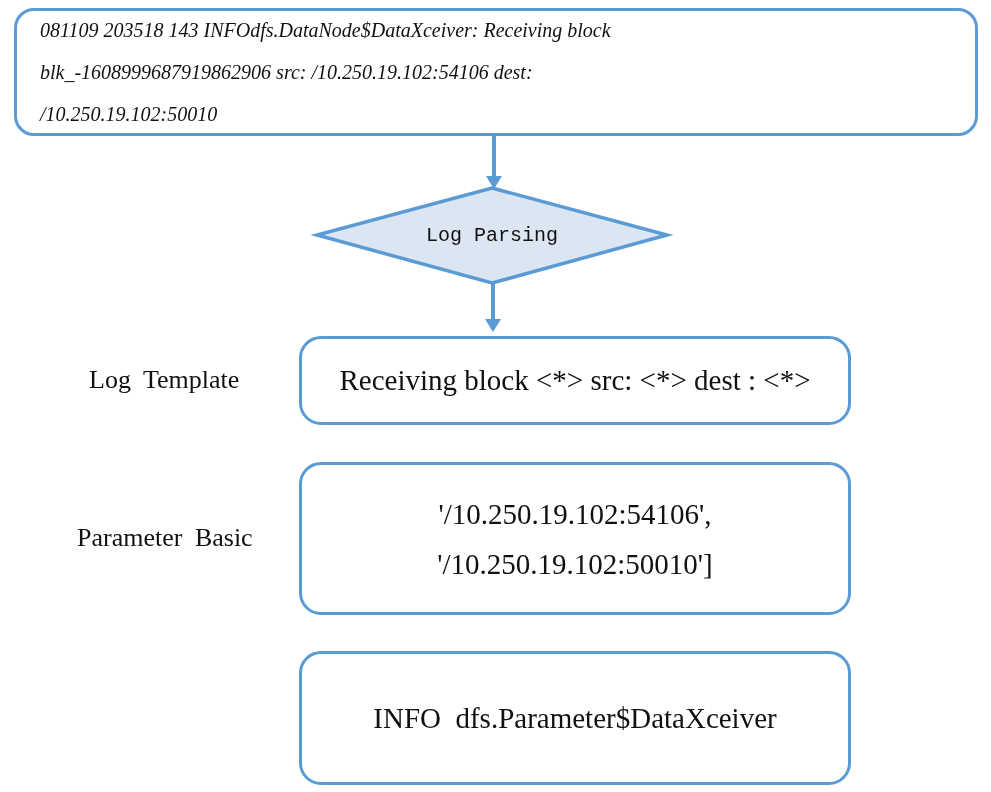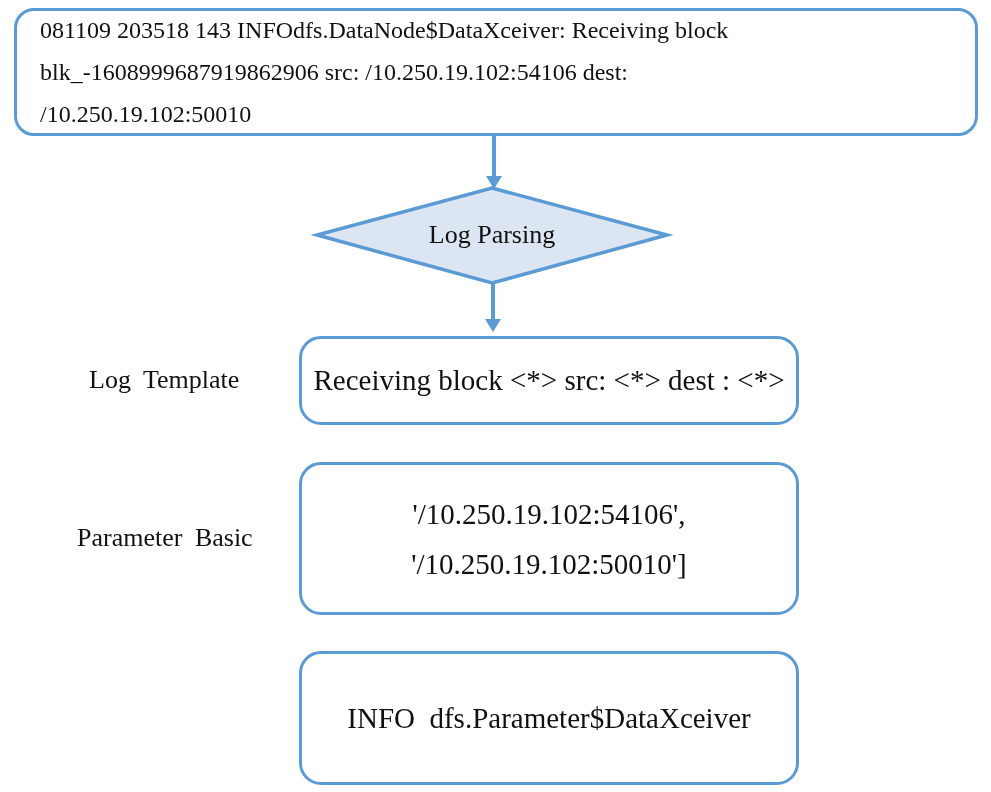--- a/index.html
+++ b/index.html
@@ -45,35 +45,37 @@
     justify-content: center;
   }
   .raw-log-box {
     left: 14px; top: 8px;
     width: 964px; height: 128px;
     border-radius: 20px;
     padding-left: 23px;
     justify-content: center;
   }
   .raw-log-box .box-line {
-    font-size: 24px;
+    font-size: 20px;
     line-height: 42px;
     white-space: pre;
     text-align: left;
+    font-style: italic;
   }
   .diamond-label {
     position: absolute;
     left: 317px; top: 187px;
     width: 350px; height: 96px;
     display: flex;
     align-items: center;
     justify-content: center;
-    font-size: 26px;
+    font-size: 20px;
+    font-family: Liberation Mono, monospace;
   }
-  .stage-box { left: 299px; width: 500px; text-align: center; }
+  .stage-box { left: 299px; width: 552px; text-align: center; }
   .stage-box .box-line { white-space: pre; font-size: 29px; }
   .log-template-box   { top: 336px; height: 89px; }
   .parameter-list-box { top: 462px; height: 153px; }
   .parameter-list-box .box-line { line-height: 50px; }
   .basic-info-box     { top: 651px; height: 134px; }
   .basic-info-box .box-line { line-height: 46px; }
   .row-label {
     position: absolute;
     left: 77px;
     font-size: 26px;

